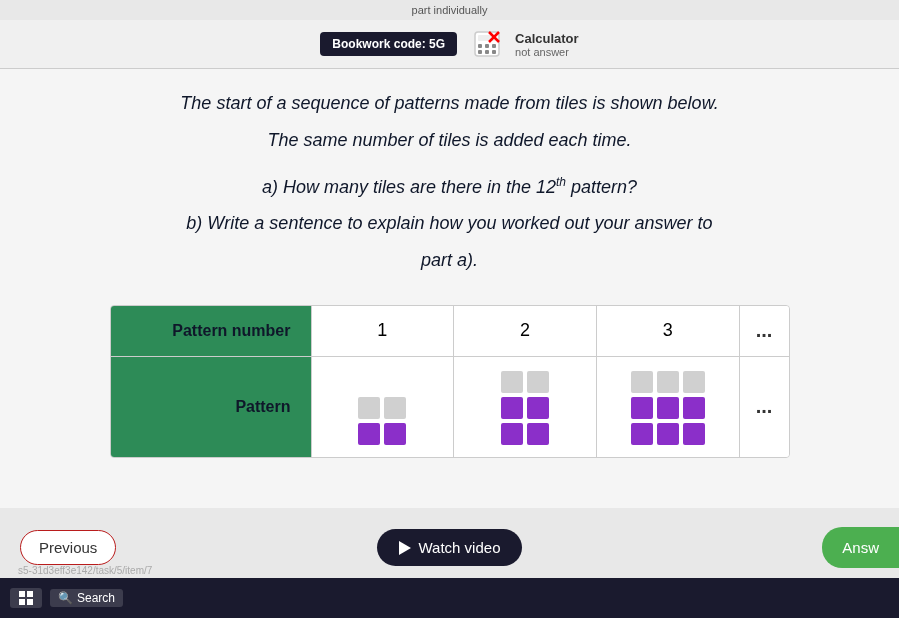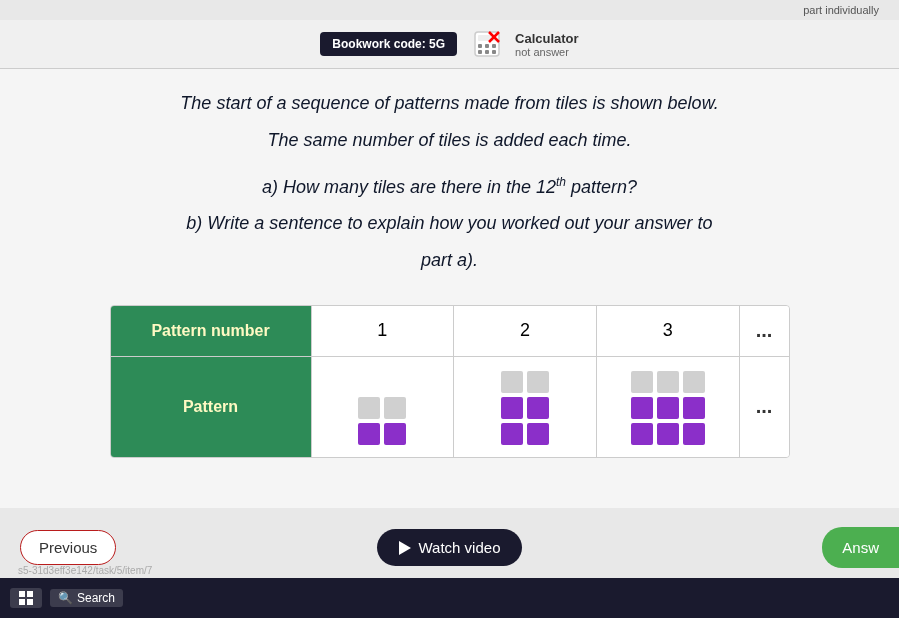--- a/index.html
+++ b/index.html
@@ -70,29 +70,29 @@
       display: flex;
       border-bottom: 1px solid #ccc;
     }
 
     .table-row:last-child {
       border-bottom: none;
     }
 
     .header-cell {
       background: #2d8b57;
-      color: #fef9c3;
+      color: #0f172a;
       font-weight: bold;
       font-size: 16px;
       padding: 12px 20px;
       width: 200px;
       min-width: 200px;
       display: flex;
       align-items: center;
-      justify-content: center;
+      justify-content: flex-end;
     }
 
     .data-cell {
       flex: 1;
       border-left: 1px solid #ccc;
       display: flex;
       align-items: center;
       justify-content: center;
       background: white;
       font-size: 18px;
@@ -237,21 +237,21 @@
       width: 0;
       height: 0;
       border-top: 7px solid transparent;
       border-bottom: 7px solid transparent;
       border-left: 12px solid white;
       display: inline-block;
     }
 
     .header-top {
       display: flex;
-      justify-content: flex-end;
+      justify-content: center;
       padding: 4px 20px;
       background: #e8e8e8;
       font-size: 11px;
       color: #555;
     }
   </style>
 </head>
 <body>
 
 <div class="header-top">

